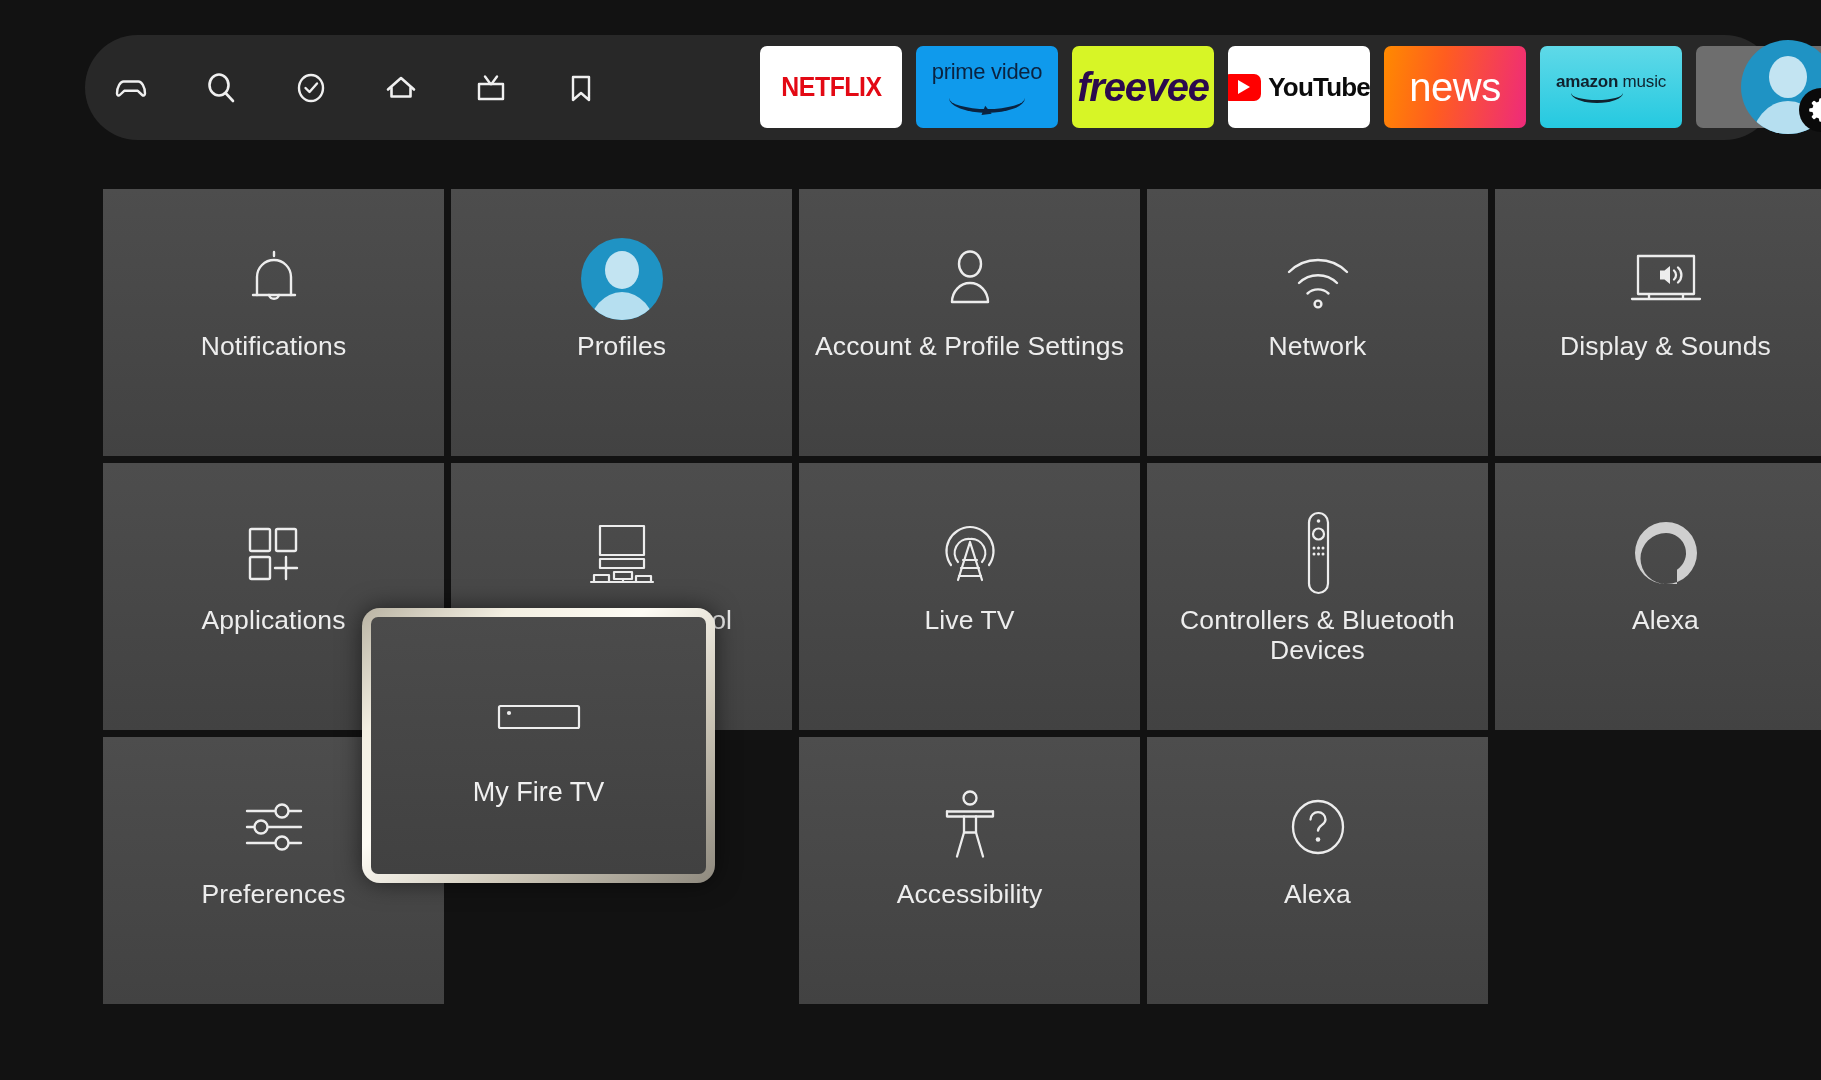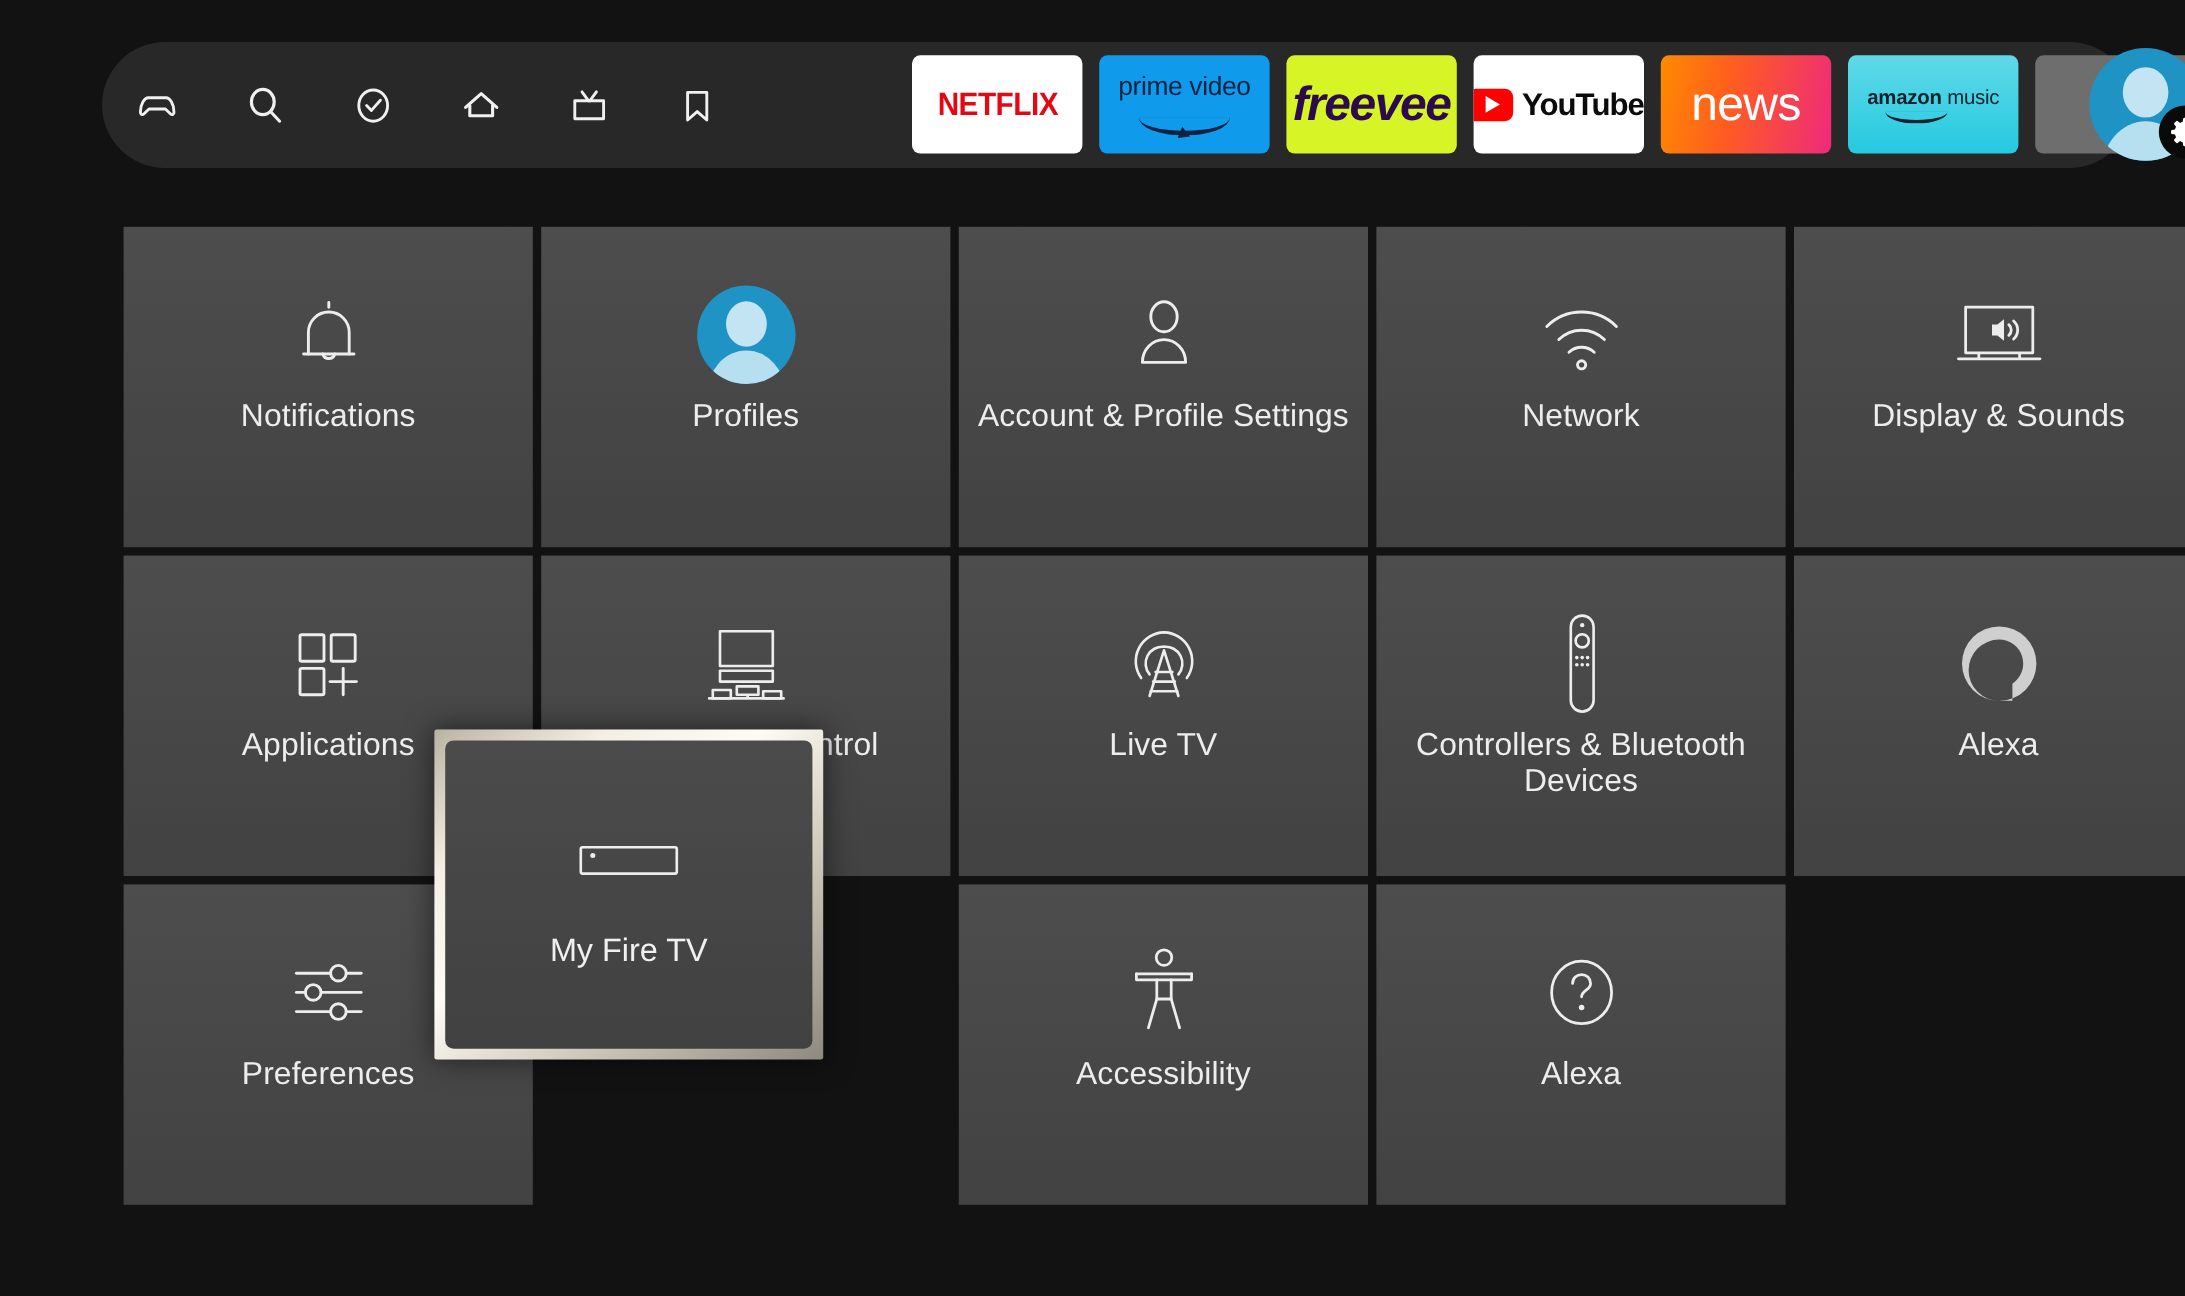--- a/index.html
+++ b/index.html
@@ -277,23 +277,23 @@
     width: 66px; height: 54px;
     border-radius: 50% 50% 0 0 / 70% 70% 0 0;
     background: #b6dff0;
   }
 
   
   #selected-tile {
     position: absolute;
     left: 362px;
     top: 608px;
-    width: 324px;
+    width: 353px;
     height: 275px;
-    border-radius: 2px;
+    border-radius: 18px;
     padding: 9px;
     background: linear-gradient(140deg, #b9b3a3 0%, #f3efe2 22%, #fdfbf4 42%, #cfc9ba 68%, #8e897e 100%);
     box-shadow: 0 0 24px rgba(0,0,0,0.55);
     box-sizing: border-box;
   }
   #selected-inner {
     width: 100%;
     height: 100%;
     border-radius: 7px;
     background: linear-gradient(180deg, #4b4b4b 0%, #414141 100%);

